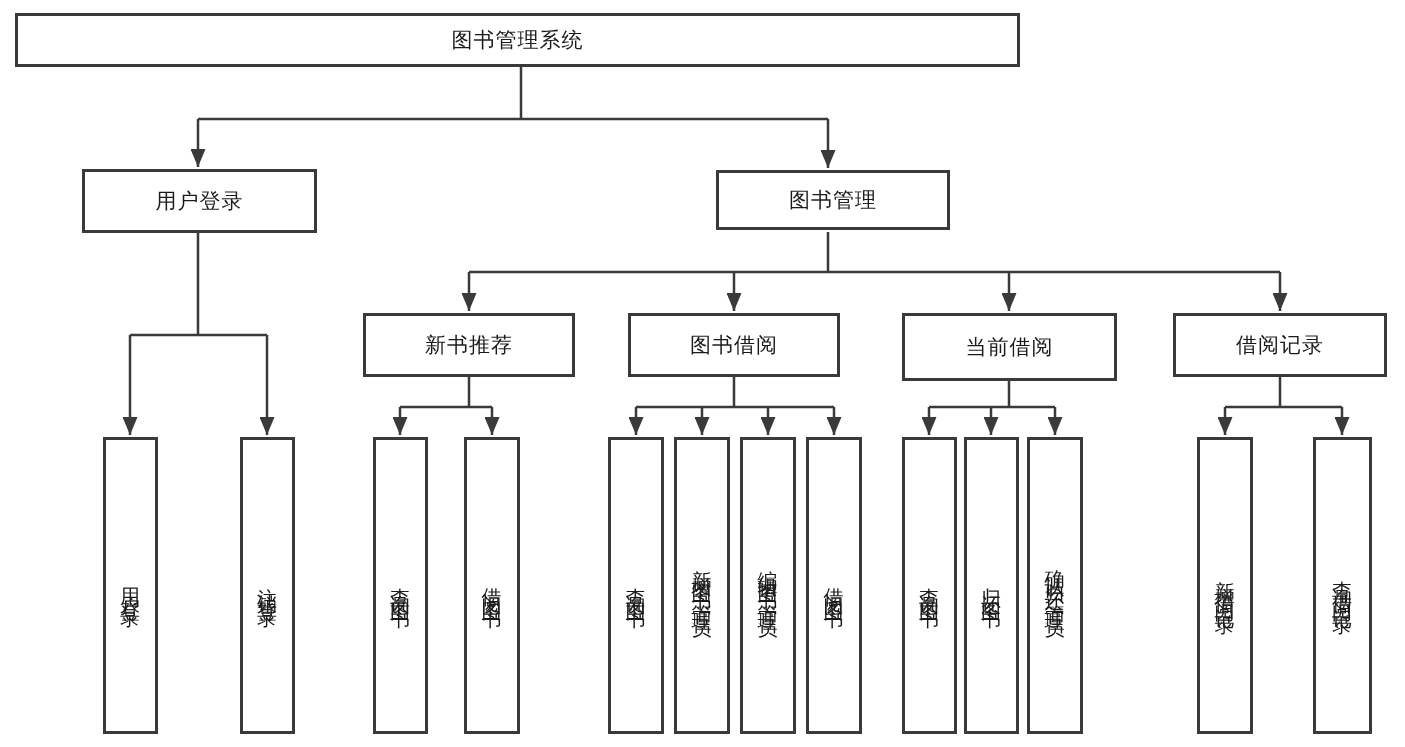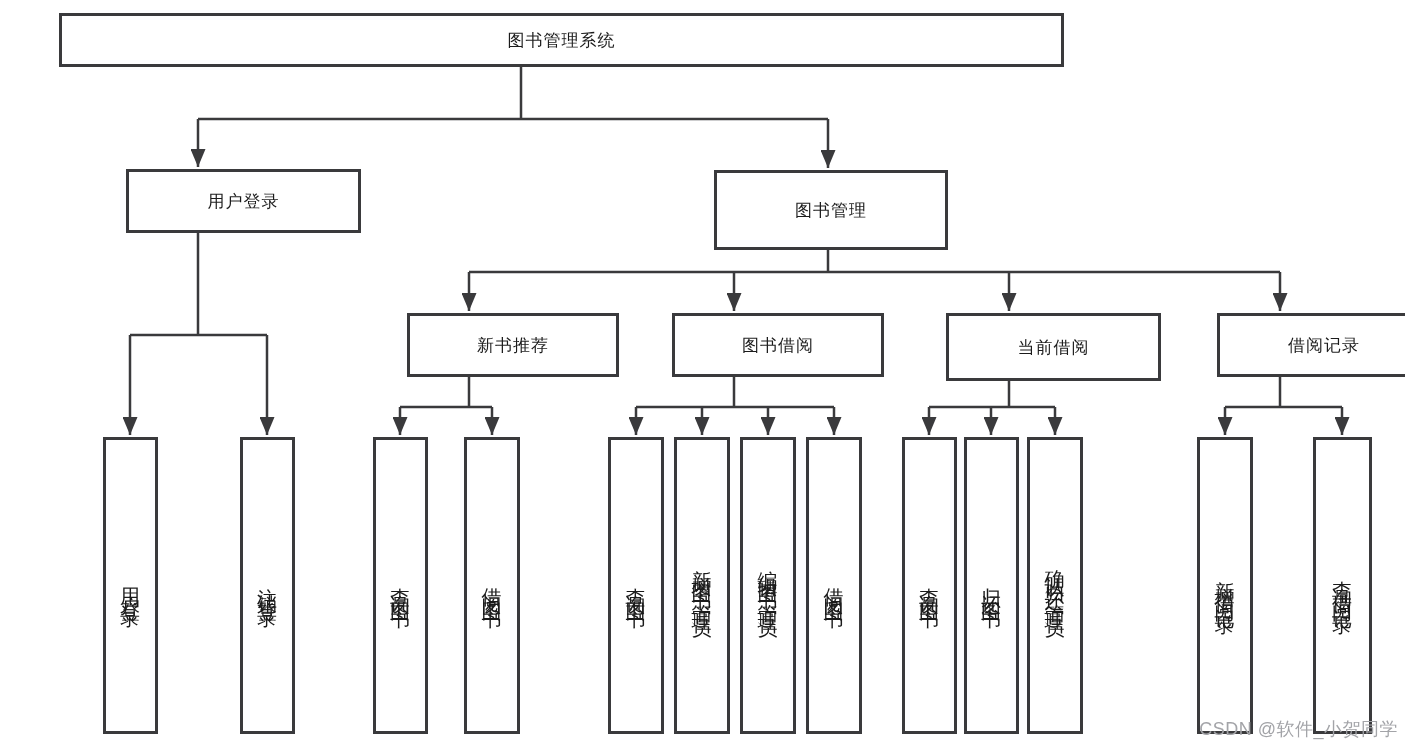--- a/index.html
+++ b/index.html
@@ -25,41 +25,40 @@
     position: absolute;
     box-sizing: border-box;
     background: #ffffff;
     border: 3px solid #3a3a3c;
     display: flex;
     align-items: center;
     justify-content: center;
     color: #1b1b1b;
   }
   .hnode {
-    font-size: 17px;
+    font-size: 21px;
     letter-spacing: 1px;
     white-space: nowrap;
-    margin-left: 44px;
   }
   .leaf {
     top: 437px;
     height: 297px;
   }
   .vtext {
     writing-mode: vertical-lr;
     text-orientation: mixed;
     font-size: 20px;
     line-height: 1;
     letter-spacing: 7px;
     color: #1b1b1b;
   }
   
   .n-root          { left: 15px;   top: 13px;  width: 1005px; height: 54px; }
   .n-user-login    { left: 82px;   top: 169px; width: 235px;  height: 64px; }
-  .n-book-mgmt     { left: 670px;  top: 170px; width: 234px;  height: 80px; }
+  .n-book-mgmt     { left: 716px;  top: 170px; width: 234px;  height: 60px; }
   .n-new-books     { left: 363px;  top: 313px; width: 212px;  height: 64px; }
   .n-book-borrow   { left: 628px;  top: 313px; width: 212px;  height: 64px; text-align: right; }
   .n-current       { left: 902px;  top: 313px; width: 215px;  height: 68px; }
   .n-records       { left: 1173px; top: 313px; width: 214px;  height: 64px; align-items: center; }
 
   .l-1a { left: 103px;  width: 55px; }
   .l-1b { left: 240px;  width: 55px; }
   .l-2a { left: 373px;  width: 55px; }
   .l-2b { left: 464px;  width: 56px; }
   .l-3a { left: 608px;  width: 56px; }
@@ -192,15 +191,14 @@
     <span class="vtext">确认归还（管理员）</span>
   </div>
 
   <div class="box leaf l-5a">
     <span class="vtext">新增借阅记录</span>
   </div>
   <div class="box leaf l-5b">
     <span class="vtext">查询借阅记录</span>
   </div>
 
-  <div class="watermark">CSDN @软件_小贺同学</div>
 
 </div>
 
 </body></html>

